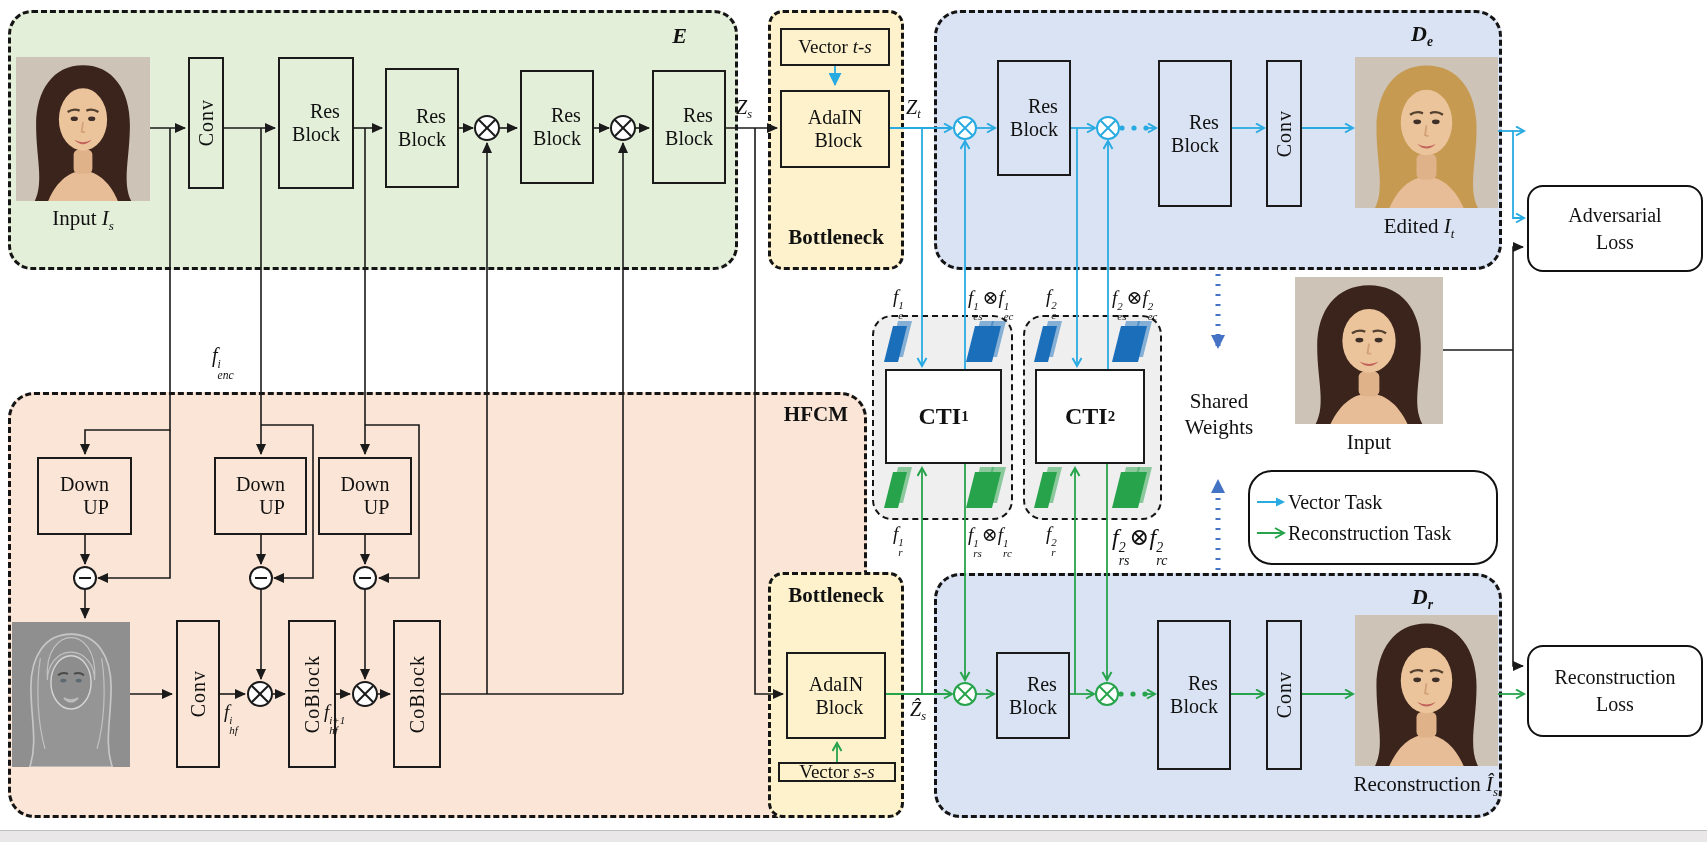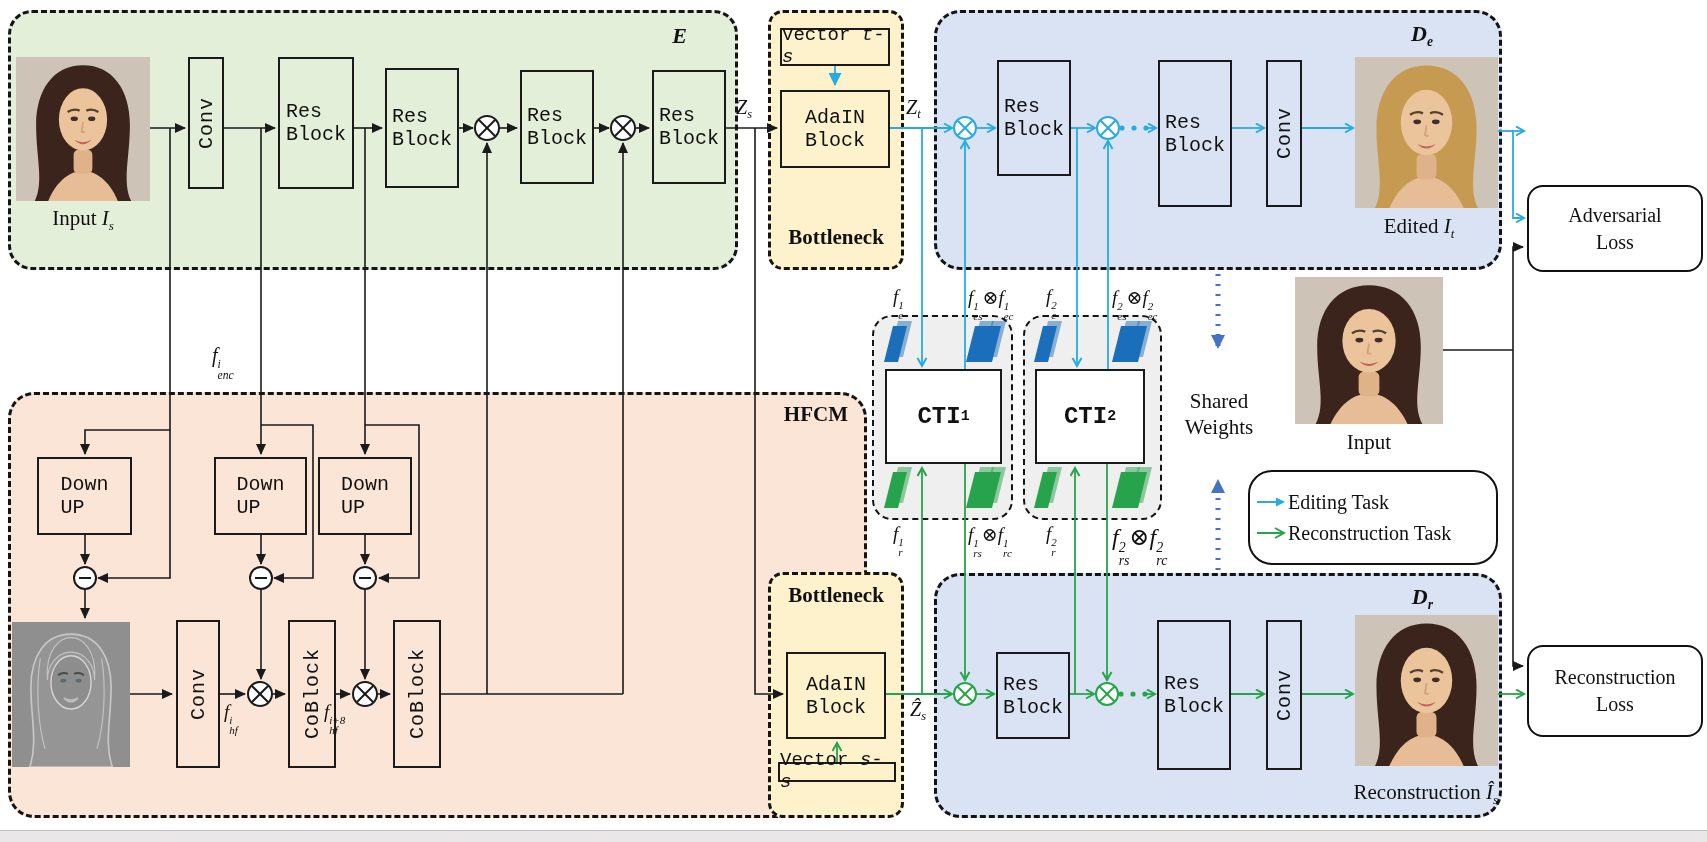--- a/index.html
+++ b/index.html
@@ -1,26 +1,26 @@
 <!DOCTYPE html>
 <html><head>
 <meta charset="utf-8">
 <style>
   html,body{margin:0;padding:0;background:#fff;}
   #canvas{position:relative;width:1707px;height:842px;background:#ffffff;overflow:hidden;
           font-family:"Liberation Serif","DejaVu Serif",serif;color:#111;}
   .region{position:absolute;border:3px dashed #141414;box-sizing:border-box;}
   .blk{position:absolute;border:2.5px solid #1a1a1a;box-sizing:border-box;display:flex;
-       align-items:center;justify-content:center;text-align:left;font-size:20px;
-       line-height:1.15;white-space:pre-line;background:transparent;font-family:Liberation Mono, monospace;}
+       align-items:center;justify-content:center;text-align:right;font-size:20px;
+       line-height:1.15;white-space:pre-line;background:transparent;}
   .vtext span.inner{writing-mode:vertical-rl;transform:rotate(180deg);letter-spacing:1px;}
   .bold{font-weight:bold;}
   .ital{font-style:italic;}
   .center{text-align:center;}
-  .right{text-align:right;margin-top:8px;}
+  .right{text-align:right;}
   .regionTag{position:absolute;font-weight:bold;font-size:22px;}
   .sig{position:absolute;font-style:italic;font-size:20px;white-space:nowrap;}
   .lossbox{position:absolute;border:2.5px solid #111;border-radius:16px;background:#fff;
            display:flex;align-items:center;justify-content:center;text-align:center;
            font-size:20px;line-height:1.35;white-space:pre-line;box-sizing:border-box;}
   .caption{position:absolute;font-size:21px;}
   .mstk{display:inline-flex;flex-direction:column;align-items:flex-start;font-size:58%;
         line-height:0.95;vertical-align:-0.5em;font-style:italic;}
   .msub{font-size:62%;vertical-align:-0.35em;}
   .photo{position:absolute;}
@@ -190,21 +190,21 @@
 
   <div class="caption center" style="left:1160px;top:388px;width:118px;white-space:pre-line;line-height:1.25;">Shared
 Weights</div>
 
   <div class="lossbox" style="left:1248px;top:470px;width:250px;height:95px;border-radius:24px;flex-direction:column;align-items:flex-start;justify-content:center;padding:4px 6px;gap:4px;">
     <div class="legend-row">
       <svg width="30" height="12">
           <line x1="1" y1="6" x2="20" y2="6" stroke="#29abe2" stroke-width="2"></line>
           <polygon points="20,1.5 29,6 20,10.5" fill="#29abe2"></polygon>
         </svg>
-      <span>Editing Task</span>
+      <span>Vector Task</span>
     </div>
     <div class="legend-row">
       <svg width="30" height="12">
           <line x1="1" y1="6" x2="27" y2="6" stroke="#27a44b" stroke-width="2"></line>
           <polyline points="19,1 28,6 19,11" fill="none" stroke="#27a44b" stroke-width="2"></polyline>
         </svg>
       <span>Reconstruction Task</span>
     </div>
   </div>
 
@@ -218,21 +218,21 @@
   <span class="sig" style="left:910px;top:698px;">Ẑ<span class="msub">s</span></span>
   <span class="sig" style="left:212px;top:344px;">f<span class="mstk">
         <span>i</span>
         <span>enc</span>
       </span></span>
   <span class="sig" style="left:224px;top:701px;font-size:19px;">f<span class="mstk">
         <span>i</span>
         <span>hf</span>
       </span></span>
   <span class="sig" style="left:324px;top:701px;font-size:19px;">f<span class="mstk">
-        <span>i+8</span>
+        <span>i+1</span>
         <span>hf</span>
       </span></span>
   <span class="sig" style="left:893px;top:286px;font-size:19px;">f<span class="mstk">
         <span>1</span>
         <span>e</span>
       </span></span>
   <span class="sig" style="left:968px;top:286px;font-size:19px;">f<span class="mstk">
         <span>1</span>
         <span>es</span>
       </span>⊗f<span class="mstk">

